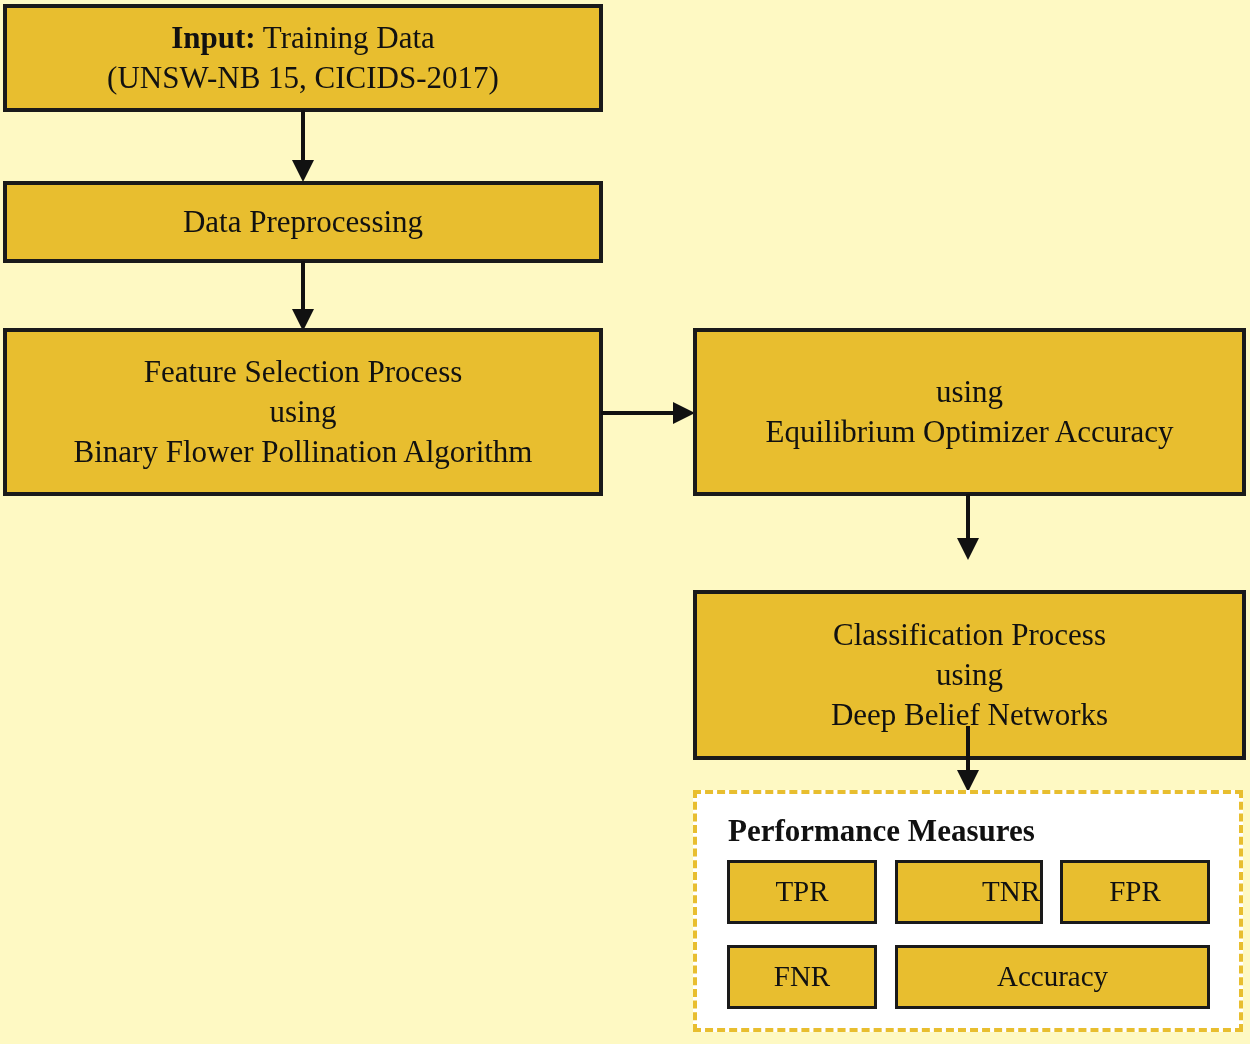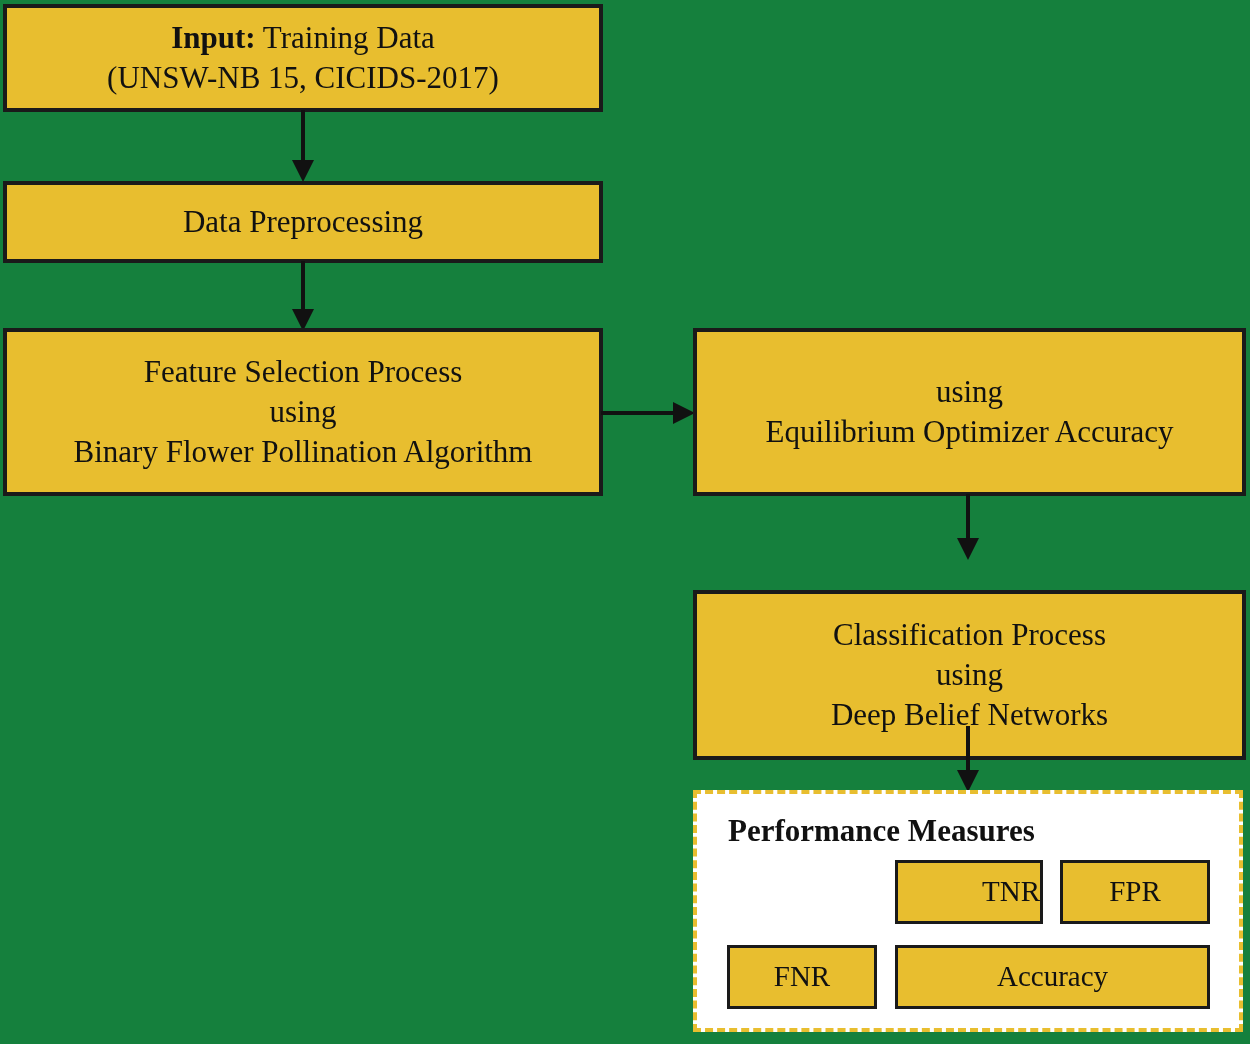--- a/index.html
+++ b/index.html
@@ -8,21 +8,21 @@
     padding: 0;
     background: #ffffff;
   }
   body {
     font-family: "Liberation Serif", "DejaVu Serif", serif;
   }
   #canvas {
     position: relative;
     width: 1250px;
     height: 1044px;
-    background: #15803d;
+    background: #fef9c3;
     overflow: hidden;
   }
   .node {
     position: absolute;
     background: #E8BE2F;
     border: 4px solid #1a1a1a;
     box-sizing: border-box;
     display: flex;
     flex-direction: column;
     align-items: center;
@@ -127,20 +127,23 @@
       <line x1="15" y1="0" x2="15" y2="50" stroke="#111111" stroke-width="4"></line>
       <polygon points="15,66 4,44 26,44" fill="#111111"></polygon>
     </svg>
   </div>
 
   <div class="dashed-group" style="left:693px; top:790px; width:550px; height:242px;">
   </div>
 
   <div class="group-title" style="left:728px; top:813px;">Performance Measures</div>
 
+  <div class="node metric" style="left:727px; top:860px; width:150px; height:64px;">
+    <span class="line">TPR</span>
+  </div>
 
   <div class="node metric" style="left:895px; top:860px; width:148px; height:64px;align-items:flex-end;">
     <span class="line">TNR</span>
   </div>
 
   <div class="node metric" style="left:1060px; top:860px; width:150px; height:64px;text-align:center;">
     <span class="line">FPR</span>
   </div>
 
   <div class="node metric" style="left:727px; top:945px; width:150px; height:64px;">

